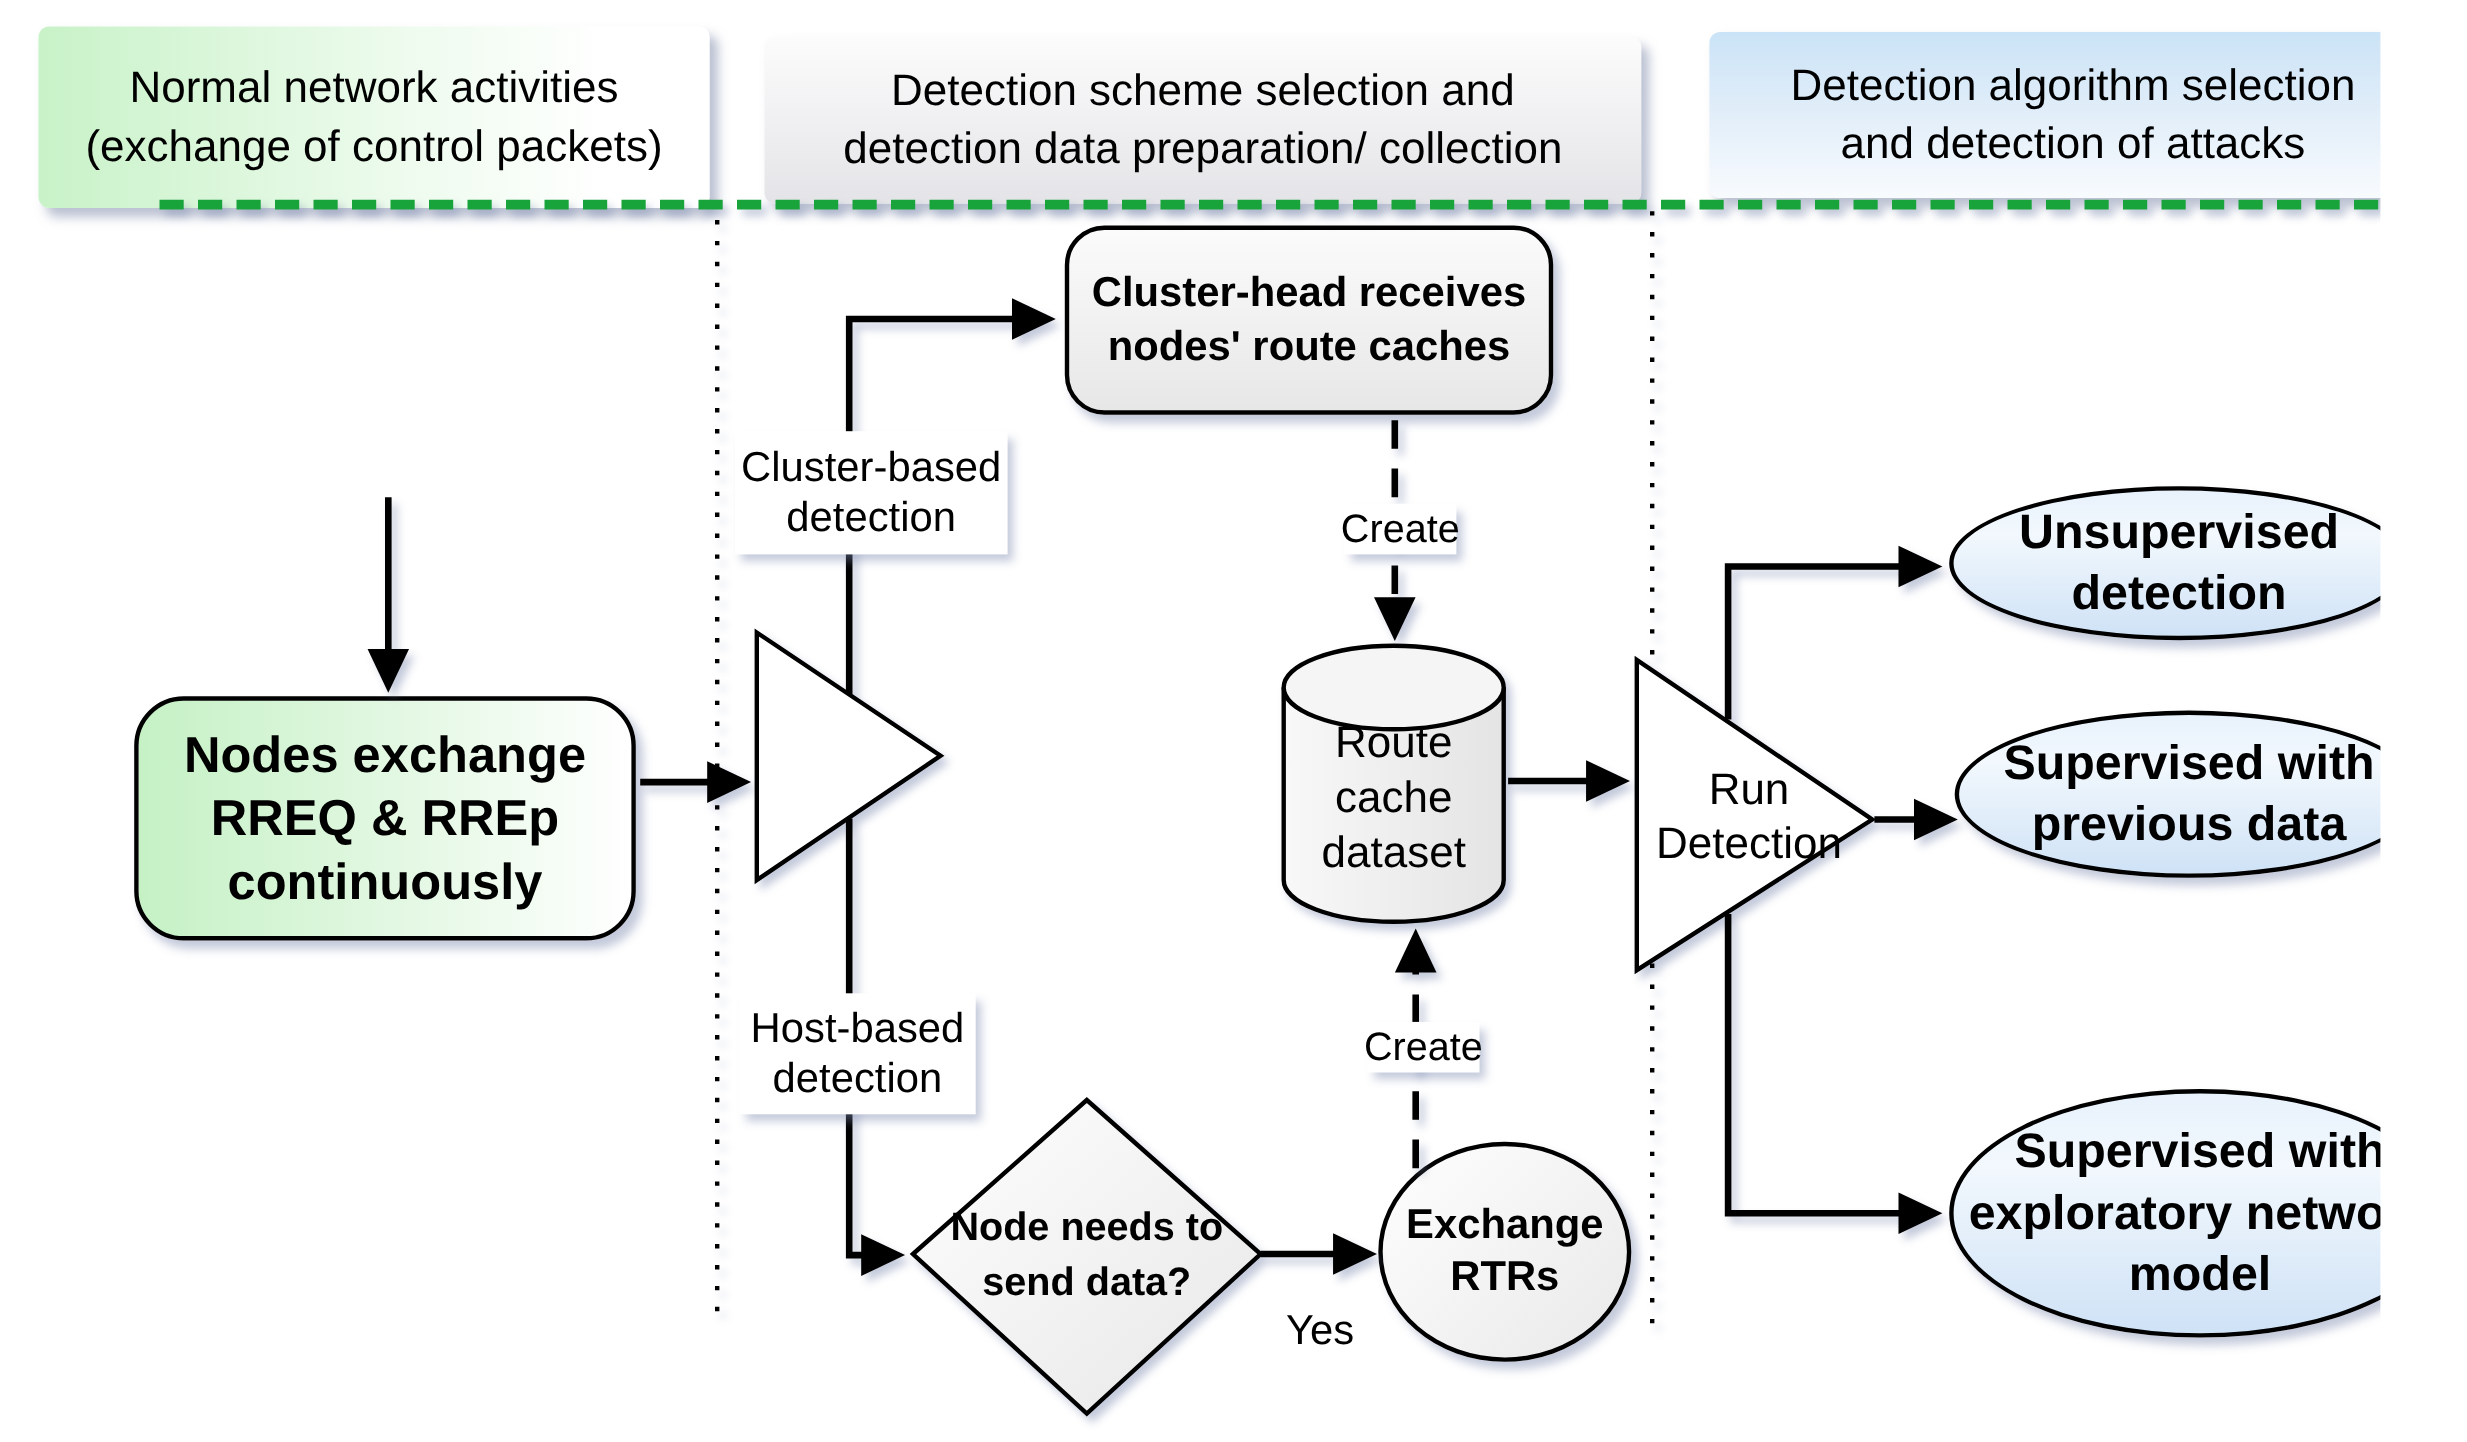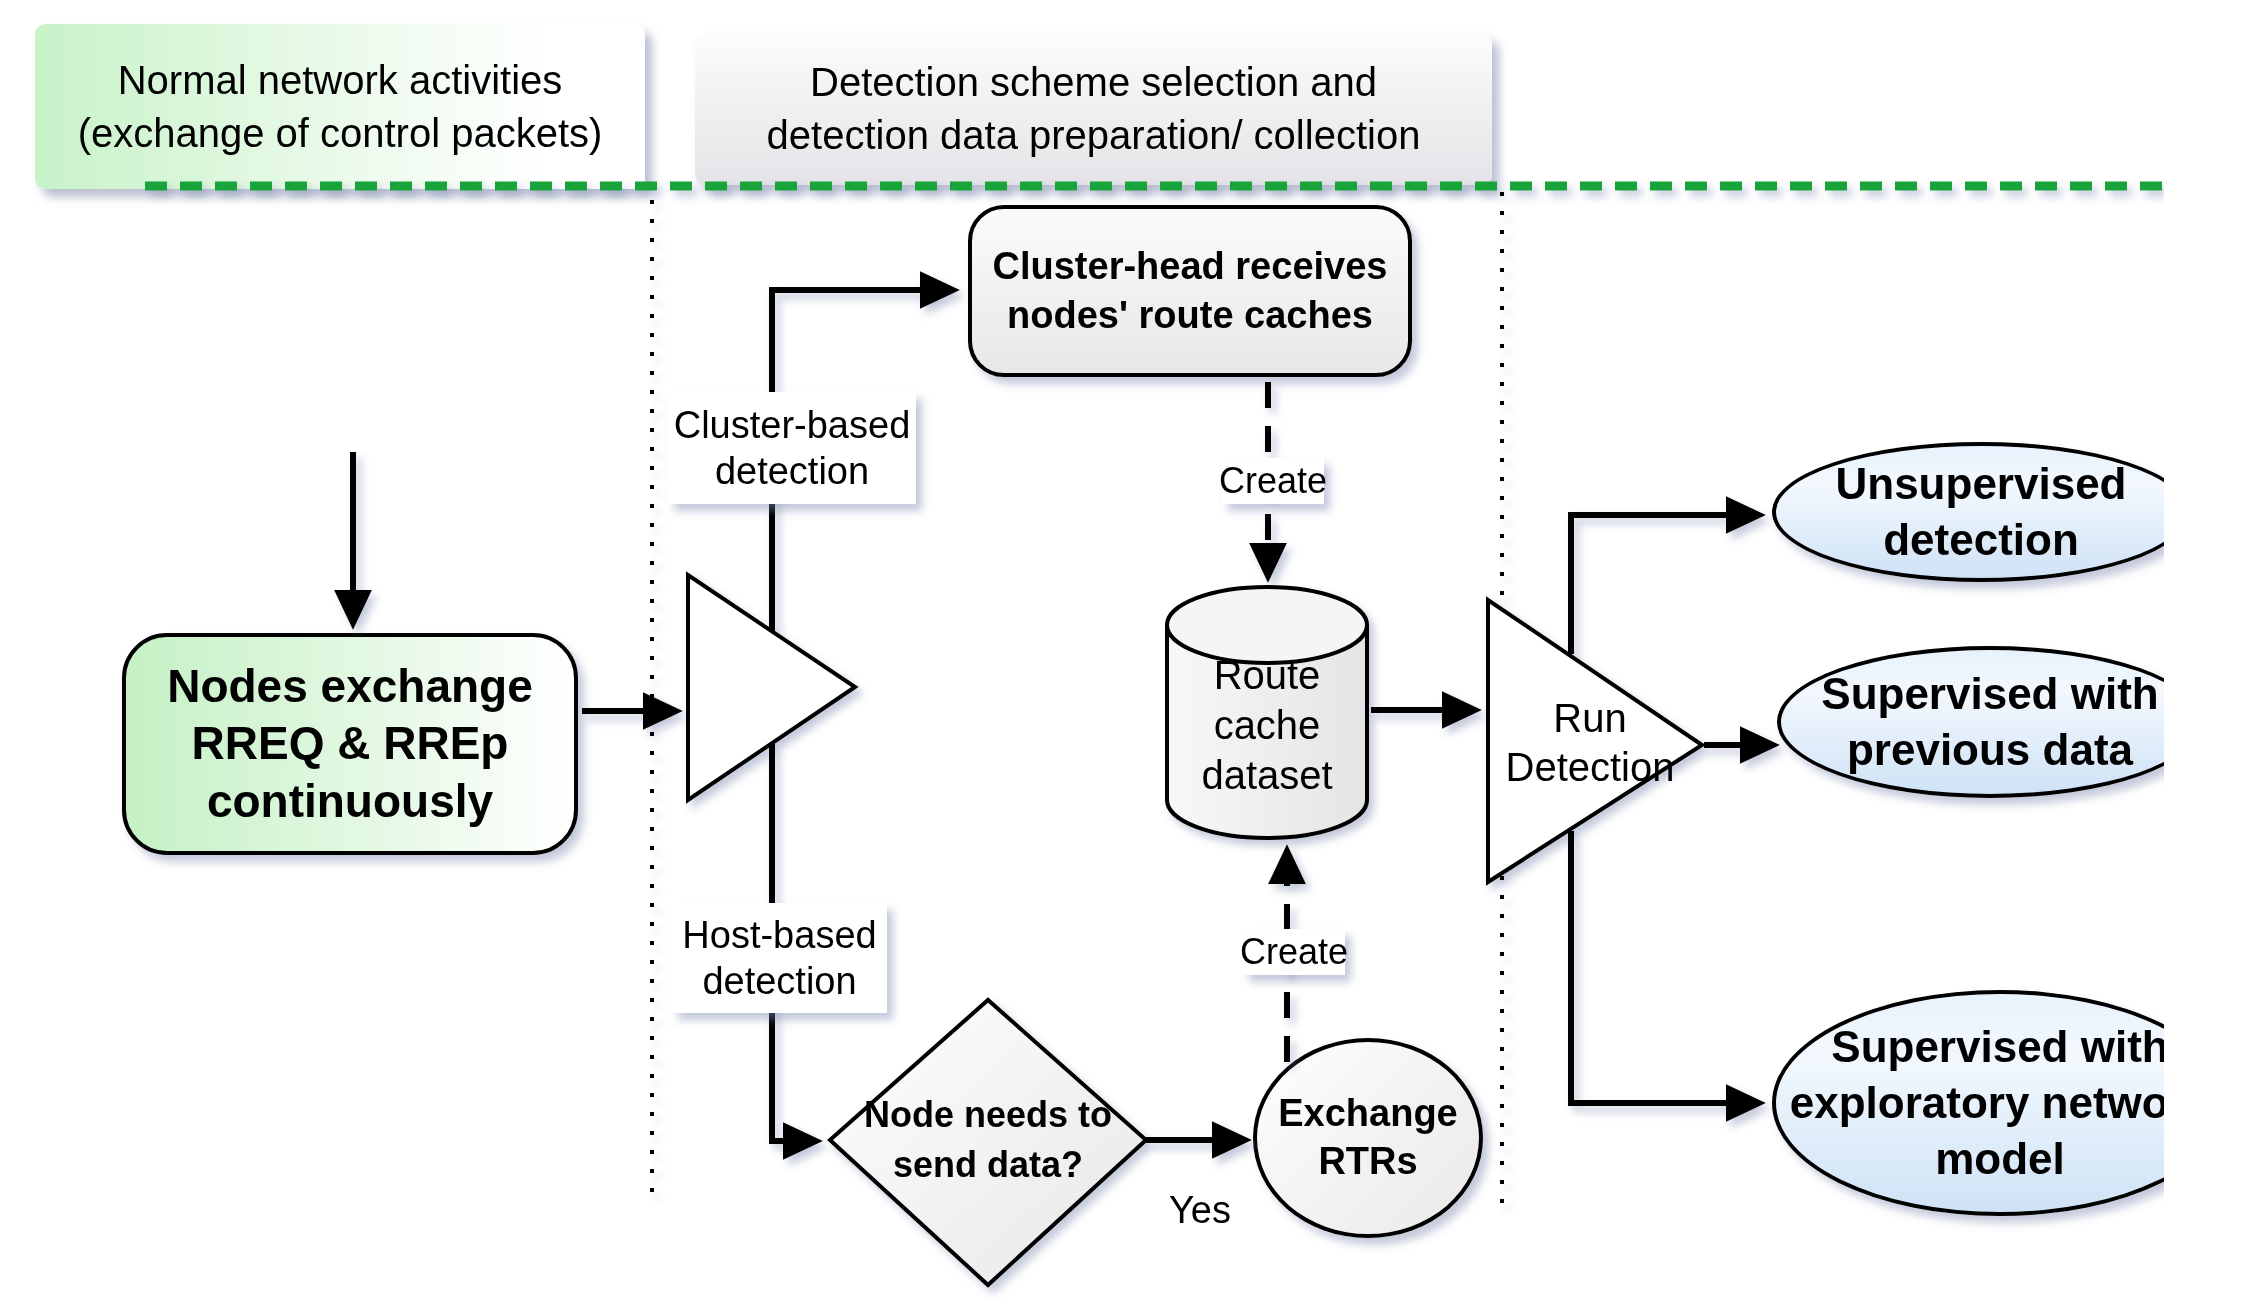--- a/index.html
+++ b/index.html
@@ -52,20 +52,22 @@
 </style>
 </head>
 <body>
 
 <div id="canvas">
 
   <div class="shape lane-header" id="header-normal">Normal network activities
 (exchange of control packets)</div>
   <div class="shape lane-header" id="header-scheme">Detection scheme selection and
 detection data preparation/ collection</div>
+  <div class="shape lane-header" id="header-algorithm">Detection algorithm selection
+and detection of attacks</div>
 
   <div class="shape node" id="node-nodes-exchange">Nodes exchange
 RREQ &amp; RREp
 continuously</div>
   <div class="shape node" id="node-cluster-head">Cluster-head receives
 nodes' route caches</div>
   <div class="shape node" id="node-exchange-rtrs">Exchange
 RTRs</div>
   <div class="shape node result-ellipse" id="node-unsupervised">Unsupervised
 detection</div>

